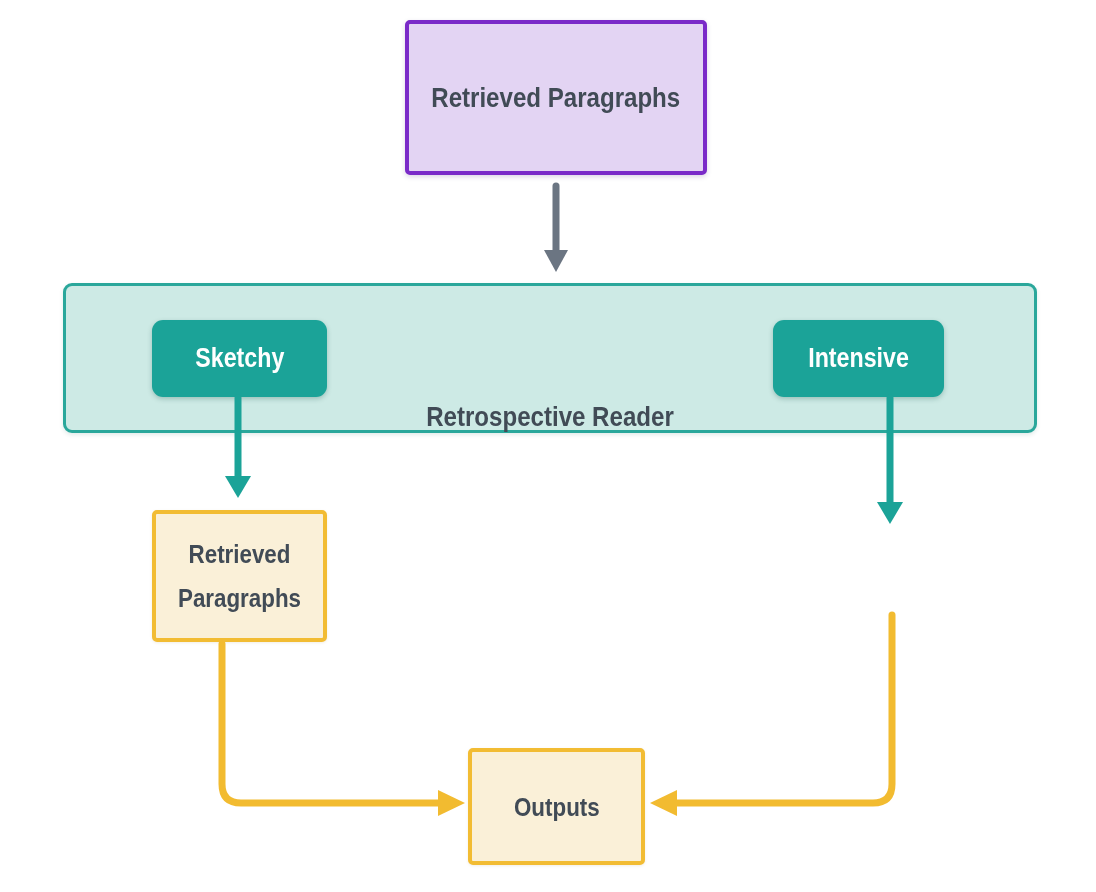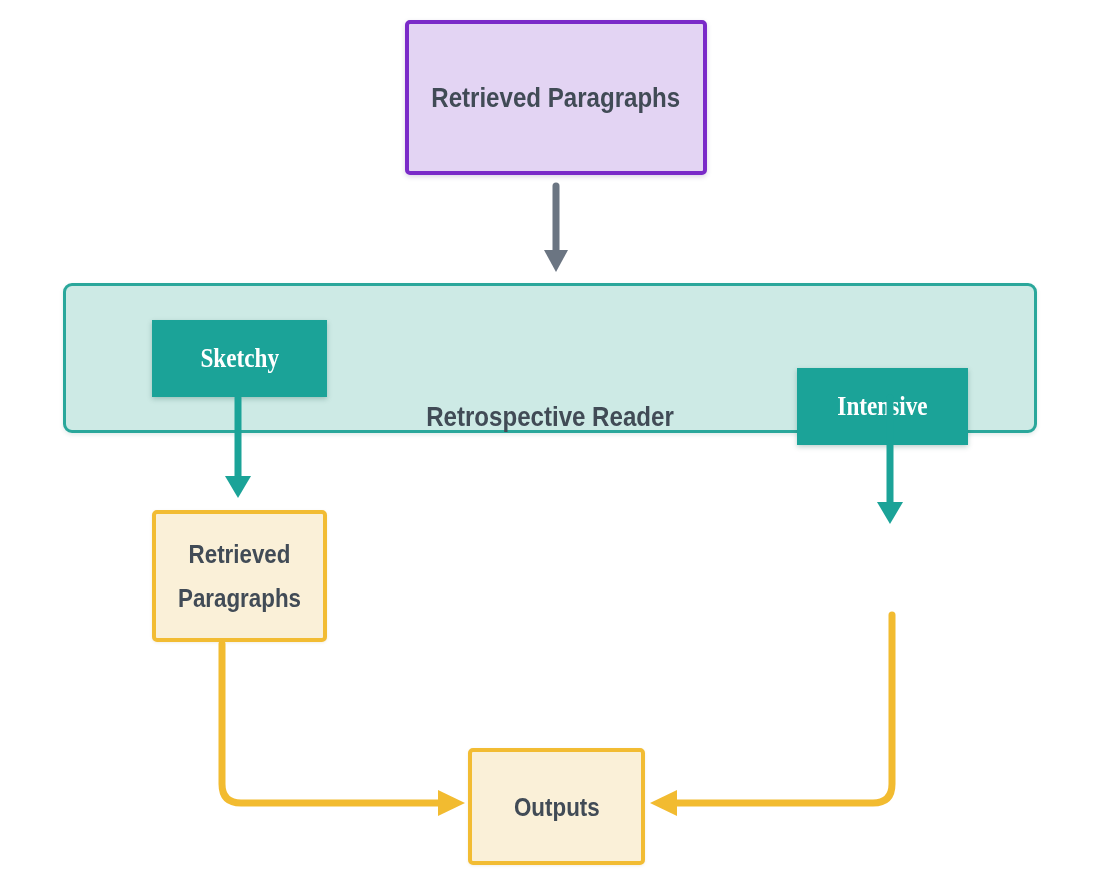--- a/index.html
+++ b/index.html
@@ -26,23 +26,22 @@
   .purple{
     background:var(--purple-fill);border:4px solid var(--purple-border);
     box-shadow:0 2px 5px rgba(60,20,110,0.18);
   }
   .container-reader{
     position:absolute;box-sizing:border-box;border-radius:9px;
     background:var(--teal-fill);border:3px solid var(--teal-border);
     box-shadow:0 2px 4px rgba(20,90,80,0.12);
   }
   .module{
-    background:var(--teal-solid);border:none;border-radius:0;
+    background:var(--teal-solid);border:none;border-radius:11px;
     box-shadow:0 2px 5px rgba(0,70,60,0.25);
-    font-family:Liberation Serif, serif;
   }
   .module .txt{color:var(--text-light);font-weight:700;font-size:27px;}
   .reader-label{
     position:absolute;left:550px;top:283px;height:150px;width:400px;
     margin-left:-200px;display:flex;align-items:flex-end;justify-content:center;
   }
   .reader-label .txt{
     display:inline-block;transform:scaleX(0.86);
     color:var(--text-dark);font-weight:600;font-size:28px;white-space:nowrap;
   }
@@ -76,21 +75,21 @@
   <div class="container-reader" style="left:63px;top:283px;width:974px;height:150px;"></div>
 
   <div class="node module" style="left:152px;top:320px;width:175px;height:77px;">
     <span class="txt">Sketchy</span>
   </div>
 
   <div class="reader-label">
     <span class="txt">Retrospective Reader</span>
   </div>
 
-  <div class="node module" style="left:797px;top:320px;width:171px;height:77px;margin-top:48px;">
+  <div class="node module" style="left:773px;top:320px;width:171px;height:77px;">
     <span class="txt">Intensive</span>
   </div>
 
   <div class="node yellow" style="left:152px;top:510px;width:175px;height:132px;">
     <span class="txt">Retrieved Paragraphs</span>
   </div>
 
 
   <div class="node yellow" style="left:468px;top:748px;width:177px;height:117px;">
     <span class="txt nowrap">Outputs</span>

